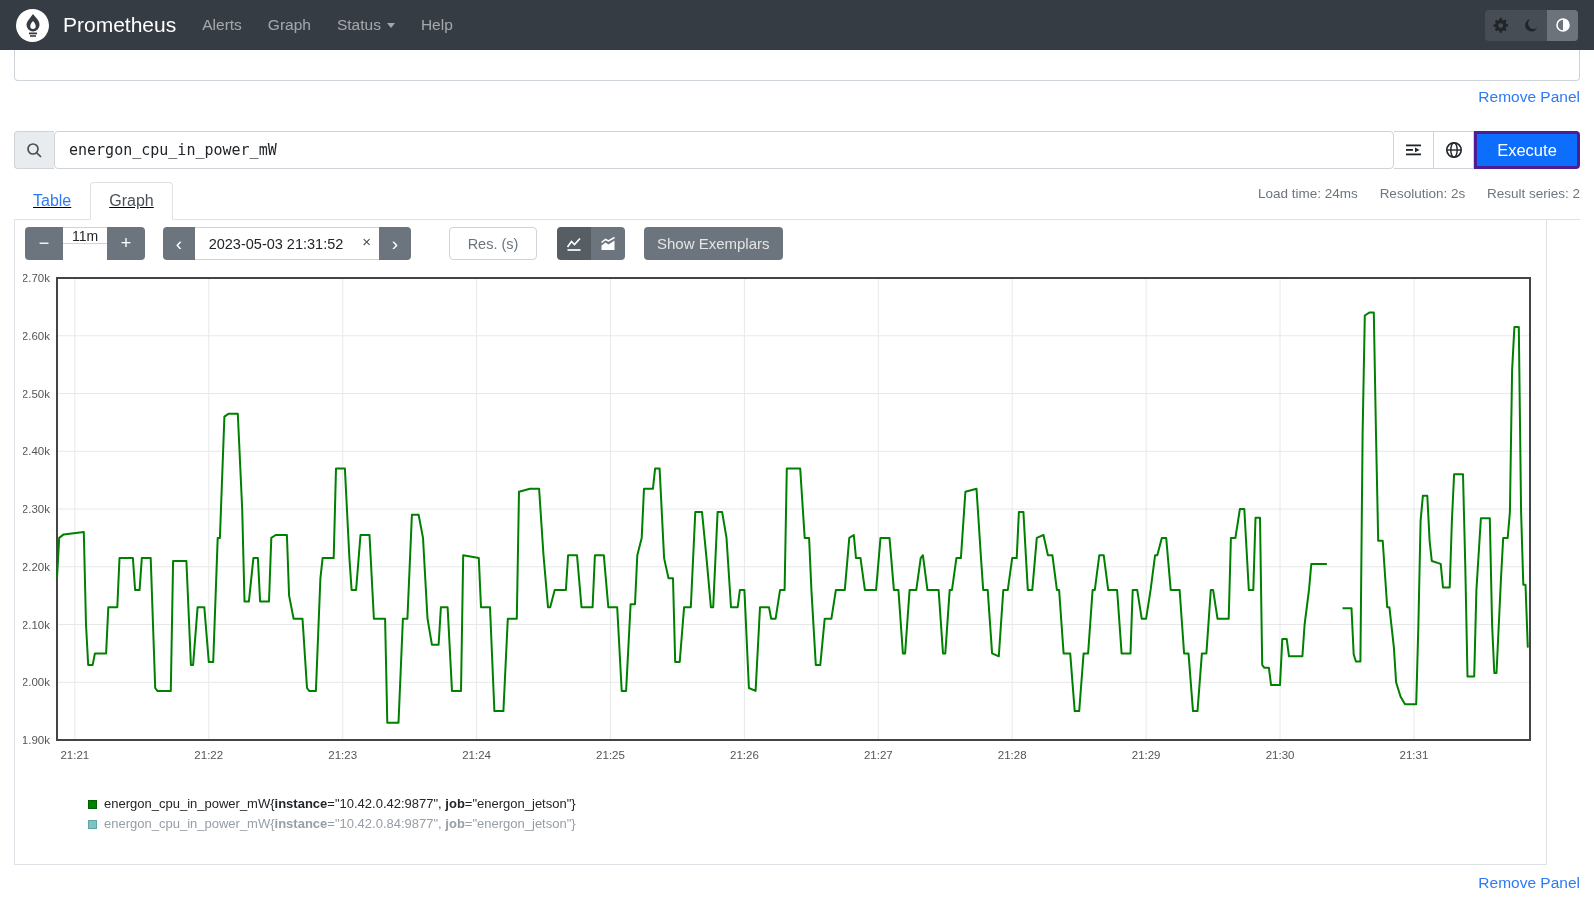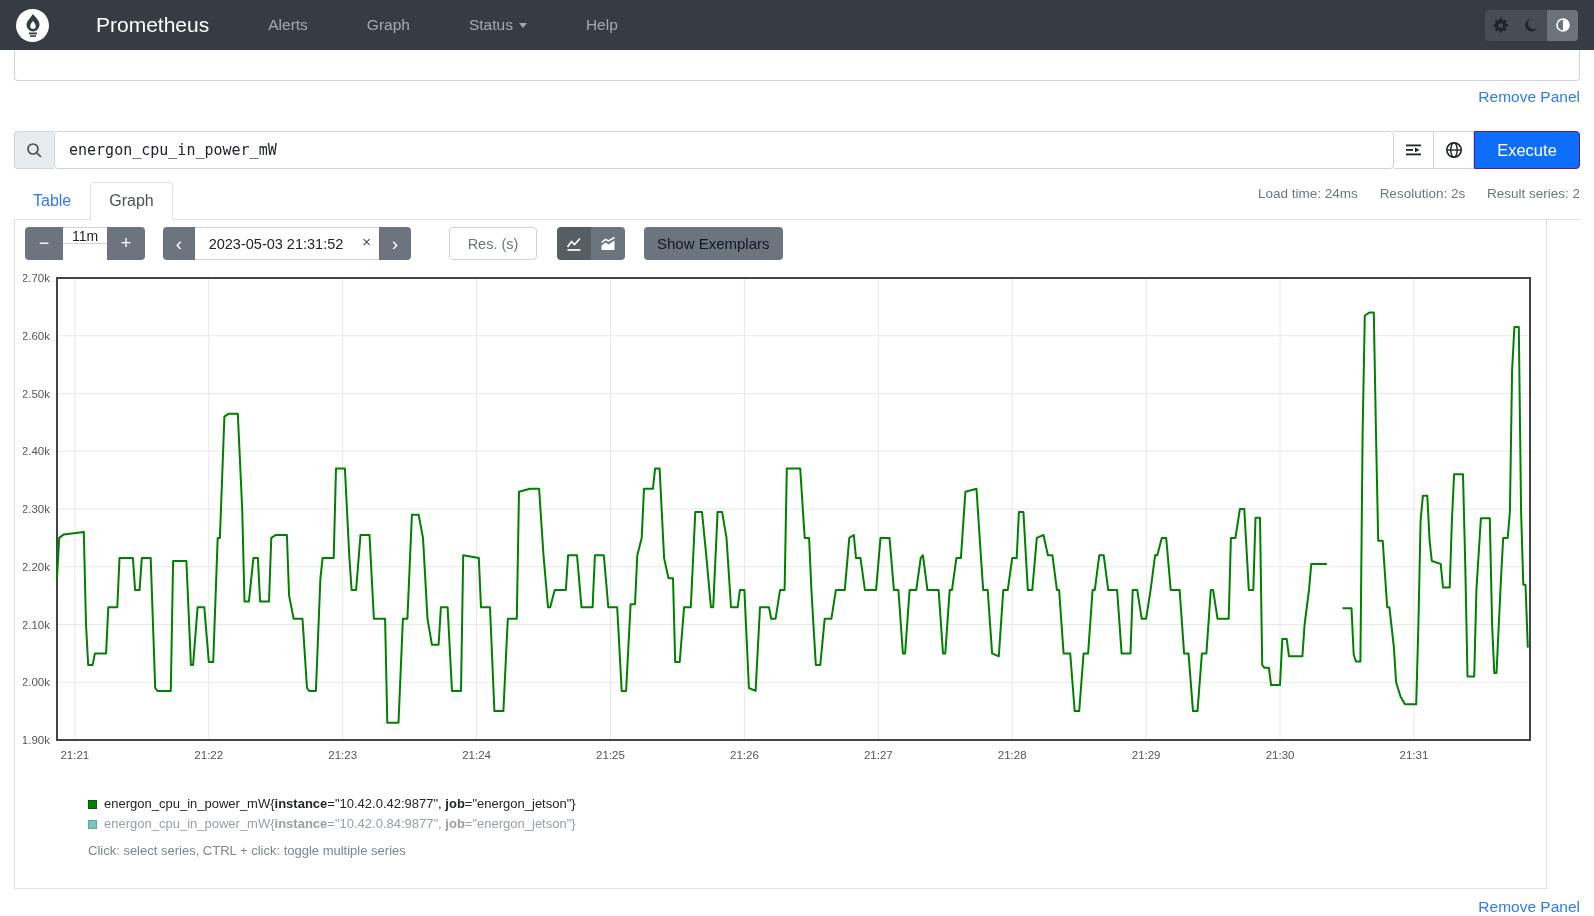--- a/index.html
+++ b/index.html
@@ -1,20 +1,20 @@
 <!DOCTYPE html>
 <html><head>
 <meta charset="utf-8">
 <style>
   * { box-sizing: border-box; }
   html,body { margin:0; padding:0; width:1594px; height:916px; overflow:hidden;
               background:#fff; font-family:"Liberation Sans", sans-serif; }
 
   
-  .navbar { height:50px; background:#363c44; display:flex; align-items:center; padding:0 16px;gap:33px; }
+  .navbar { height:50px; background:#363c44; display:flex; align-items:center; padding:0 16px; }
   .logo-circle { width:33px; height:33px; border-radius:50%; background:#fff; display:flex;
                  align-items:center; justify-content:center; margin-right:14px; flex:0 0 auto; }
   .brand { color:#fff; font-size:21px; margin-right:26px; }
   .nav-link { color:rgba(255,255,255,0.55); font-size:15.5px; margin-right:26px; cursor:pointer; }
   .caret { display:inline-block; margin-left:6px; vertical-align:middle;
            border-left:4.5px solid transparent; border-right:4.5px solid transparent;
            border-top:5px solid rgba(255,255,255,0.55); }
   .nav-spacer { flex:1; }
   .theme-group { display:flex; border-radius:4px; overflow:hidden; background:#464d55; }
   .theme-btn { width:31px; height:31px; display:flex; align-items:center; justify-content:center; cursor:pointer; }
@@ -28,28 +28,28 @@
   .remove-row.bottom { margin-top:9px; }
 
   
   .query-row { display:flex; margin-top:21px; height:38px; }
   .input-prefix { width:40px; background:#e9ecef; border:1px solid #ced4da; border-right:none;
                   border-radius:4px 0 0 4px; display:flex; align-items:center; justify-content:center; }
   .expr-input { flex:1; border:1px solid #ced4da; border-radius:4px; padding:0 14px;
                 font-family:"DejaVu Sans Mono", monospace; font-size:15px; color:#212529; outline:none; }
   .icon-btn { width:40px; background:#fff; border:1px solid #ced4da; border-left:none;
               display:flex; align-items:center; justify-content:center; cursor:pointer; padding:0; }
-  .execute-btn { width:106px; background:#0d6efd; color:#fff; border:1px solid #4c1d95;
+  .execute-btn { width:106px; background:#0d6efd; color:#fff; border:3px solid #4c1d95;
                  border-radius:0 4px 4px 0; font-size:16.5px; cursor:pointer;
                  font-family:"Liberation Sans", sans-serif; }
 
   
   .tabs-row { display:flex; justify-content:space-between; align-items:flex-start;
               border-bottom:1px solid #dee2e6; margin-top:13px; }
-  .tabs { display:flex; }
+  .tabs { display:flex;text-decoration:underline; }
   .tab { padding:9px 18px; font-size:16px; color:#2e7af2; cursor:pointer;
          border:1px solid transparent; margin-bottom:-1px; }
   .tab.active { color:#495057; background:#fff; border-color:#dee2e6 #dee2e6 #fff;
                 border-radius:4px 4px 0 0; }
   .stats { padding-top:4px; font-size:13.5px; color:#6c757d; }
   .stats span { margin-left:18px; }
 
   
   .tab-content { border:1px solid #dee2e6; border-top:none; margin-right:33px;
                  padding:6px 8px 30px 8px; }
@@ -69,21 +69,21 @@
   .date-input { width:184px; height:33px; border:1px solid #ced4da; border-left:none; border-right:none;
                 text-align:center; font-size:14.5px; color:#212529; outline:none; padding-right:24px;
                 font-family:"Liberation Sans", sans-serif; }
   .clear-x { position:absolute; right:8px; top:6px; font-size:15px; color:#495057; cursor:pointer; }
   .res-input { width:88px; height:33px; border:1px solid #ced4da; border-radius:4px; text-align:center;
                font-size:14.5px; outline:none; font-family:"Liberation Sans", sans-serif; }
   .res-input::placeholder { color:#6c757d; }
   .chartbtn { width:34px; height:33px; border:none; display:flex; align-items:center;
               justify-content:center; cursor:pointer; background:#6c757d; }
   .chartbtn.active { background:#565e64; }
-  .exemplars-btn { background:#6c757d; color:#0f172a; border:none; border-radius:4px; height:33px;
+  .exemplars-btn { background:#6c757d; color:#e5e5e5; border:none; border-radius:4px; height:33px;
                    padding:0 13px; font-size:15px; cursor:pointer;
                    font-family:"Liberation Sans", sans-serif; }
   .ml18{margin-left:18px;} .ml38{margin-left:38px;} .ml20{margin-left:20px;} .ml19{margin-left:19px;}
 
   
   .chart-wrap { margin-top:8px; }
   
   .legend { margin-top:22px; padding-left:65px; }
   .legend-row { display:flex; align-items:center; font-size:13px; color:#212529;
                 line-height:20px; cursor:pointer; }
@@ -259,20 +259,19 @@
         <div class="legend-row">
           <span class="swatch" style="background: rgb(0, 128, 0); border: 1px solid rgb(0, 96, 0);"></span>
           <span><span>energon_cpu_in_power_mW{</span><b>instance</b><span>="10.42.0.42:9877", </span><b>job</b><span>="energon_jetson"}</span></span>
         </div>
         <div class="legend-row deselected">
           <span class="swatch" style="background: rgb(126, 194, 194); border: 1px solid rgb(95, 165, 165);"></span>
           <span><span>energon_cpu_in_power_mW{</span><b>instance</b><span>="10.42.0.84:9877", </span><b>job</b><span>="energon_jetson"}</span></span>
         </div>
       </div>
 
-    <div class="hint">Click: select series, CTRL + click: toggle multiple series</div>
   </div>
 
   <div class="remove-row bottom">
     <a class="remove-link">Remove Panel</a>
   </div>
 
 </div>
 
 </body></html>

